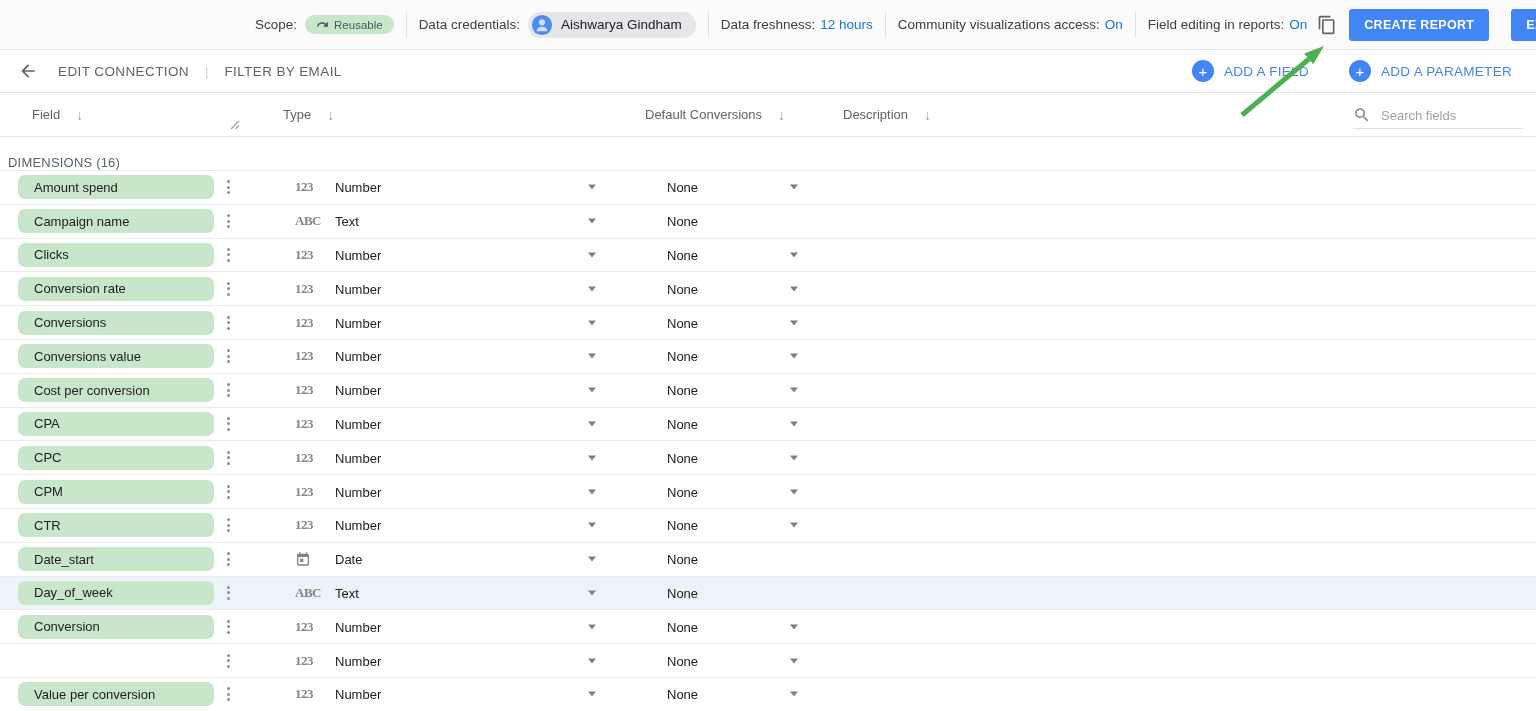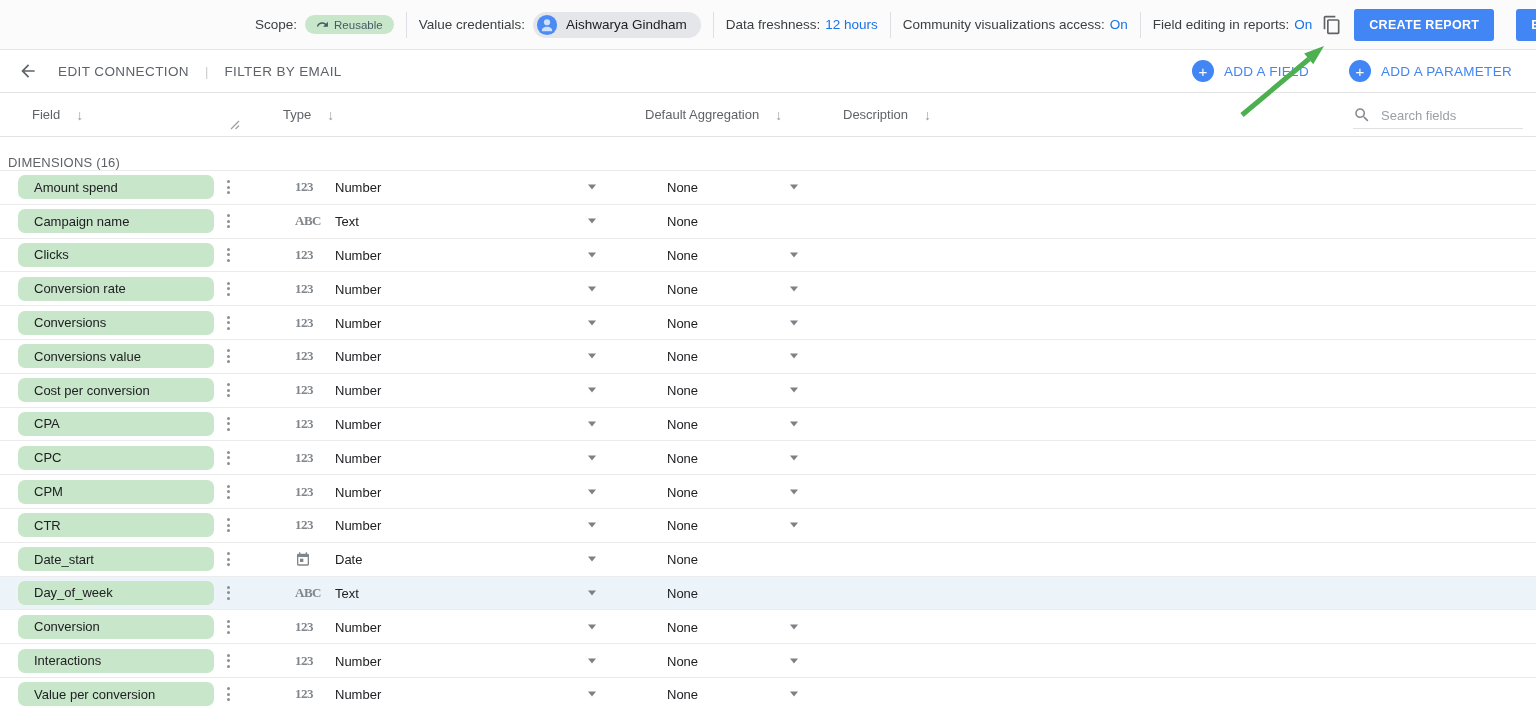--- a/index.html
+++ b/index.html
@@ -89,21 +89,21 @@
   <div class="topbar">
     <span class="tlabel">Scope:</span>
     <span class="scope-pill">
       <svg width="13" height="13" viewBox="0 0 24 24">
           <path d="M18.4 10.6C16.55 8.99 14.15 8 11.5 8c-4.65 0-8.58 3.03-9.96 7.22L3.9 16c1.05-3.19 4.05-5.5 7.6-5.5 1.95 0 3.73.72 5.12 1.88L13 16h9V7l-3.6 3.6z" fill="#455a64"></path>
         </svg>
       <span>Reusable</span>
     </span>
     <span class="vsep"></span>
 
-    <span class="tlabel">Value credentials:</span>
+    <span class="tlabel">Data credentials:</span>
     <span class="cred-pill">
       <svg width="22" height="22" viewBox="0 0 24 24">
         <circle cx="12" cy="12" r="11" fill="#4a8bf5"></circle>
         <circle cx="12" cy="9" r="3.4" fill="#cfe0fb"></circle>
         <path d="M12 13.8c-3 0-5.6 1.7-5.6 3.7v1.2h11.2v-1.2c0-2-2.6-3.7-5.6-3.7z" fill="#cfe0fb"></path>
       </svg>
       <span>Aishwarya Gindham</span>
     </span>
     <span class="vsep"></span>
 
@@ -156,21 +156,21 @@
     <span class="resize-handle">
       <svg width="10" height="10" viewBox="0 0 10 10">
           <path d="M1 9L9 1M5.5 9L9 5.5" stroke="#9aa0a6" stroke-width="1.2" fill="none"></path>
         </svg>
     </span>
     <span class="hcell h-type">
       <span>Type</span>
       <span class="sortarrow">↓</span>
     </span>
     <span class="hcell h-agg">
-      <span>Default Aggregation</span>
+      <span>Default Conversions</span>
       <span class="sortarrow">↓</span>
     </span>
     <span class="hcell h-desc">
       <span>Description</span>
       <span class="sortarrow">↓</span>
     </span>
     <span class="searchbox">
       <svg width="18" height="18" viewBox="0 0 24 24">
           <path d="M15.5 14h-.8l-.3-.3c1-1.1 1.6-2.6 1.6-4.2C16 5.9 13.1 3 9.5 3S3 5.9 3 9.5 5.9 16 9.5 16c1.6 0 3.1-.6 4.2-1.6l.3.3v.8l5 5 1.5-1.5-5-5zm-6 0C7 14 5 12 5 9.5S7 5 9.5 5 14 7 14 9.5 12 14 9.5 14z" fill="#868b90"></path>
         </svg>
@@ -419,23 +419,20 @@
         </div>
         <span class="ticon-text">123</span>
 
         <span class="tlabel2">Number</span>
         <span class="dd type-dd"></span>
         <span class="aggval">None</span>
         <span class="dd agg-dd"></span>
       </div>
 
       <div class="frow">
-        <div class="fpill">
-          <span>Interactions</span>
-        </div>
         <div class="dots">
           <i></i>
           <i></i>
           <i></i>
         </div>
         <span class="ticon-text">123</span>
 
         <span class="tlabel2">Number</span>
         <span class="dd type-dd"></span>
         <span class="aggval">None</span>

